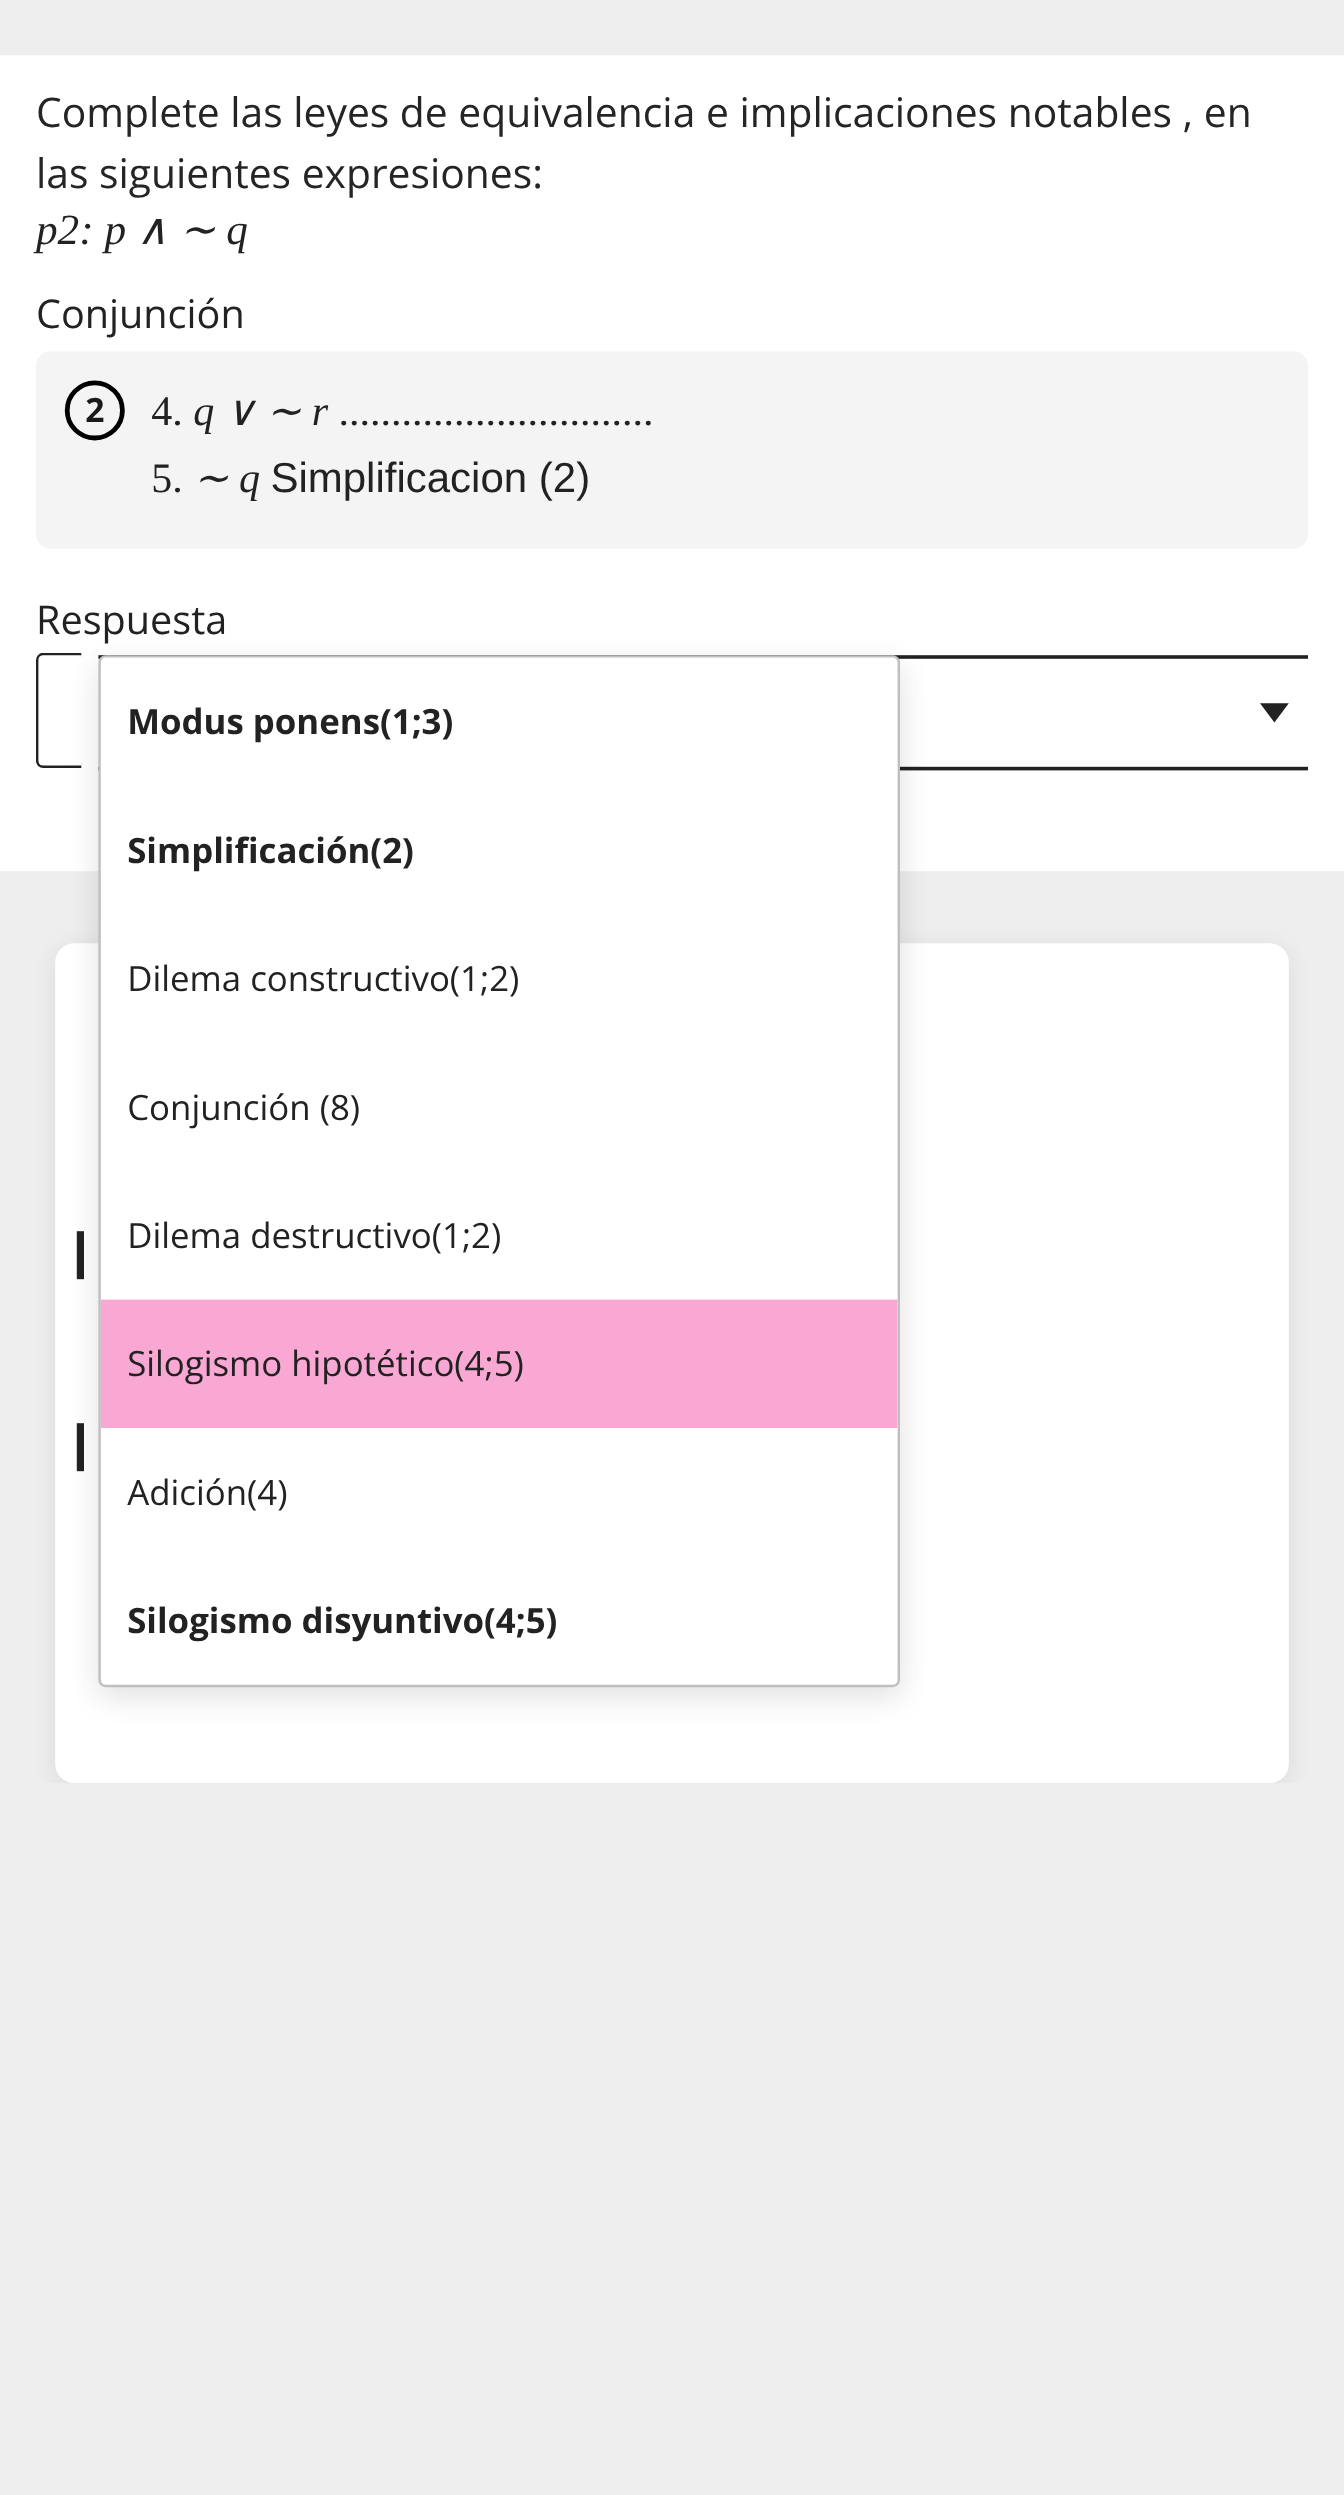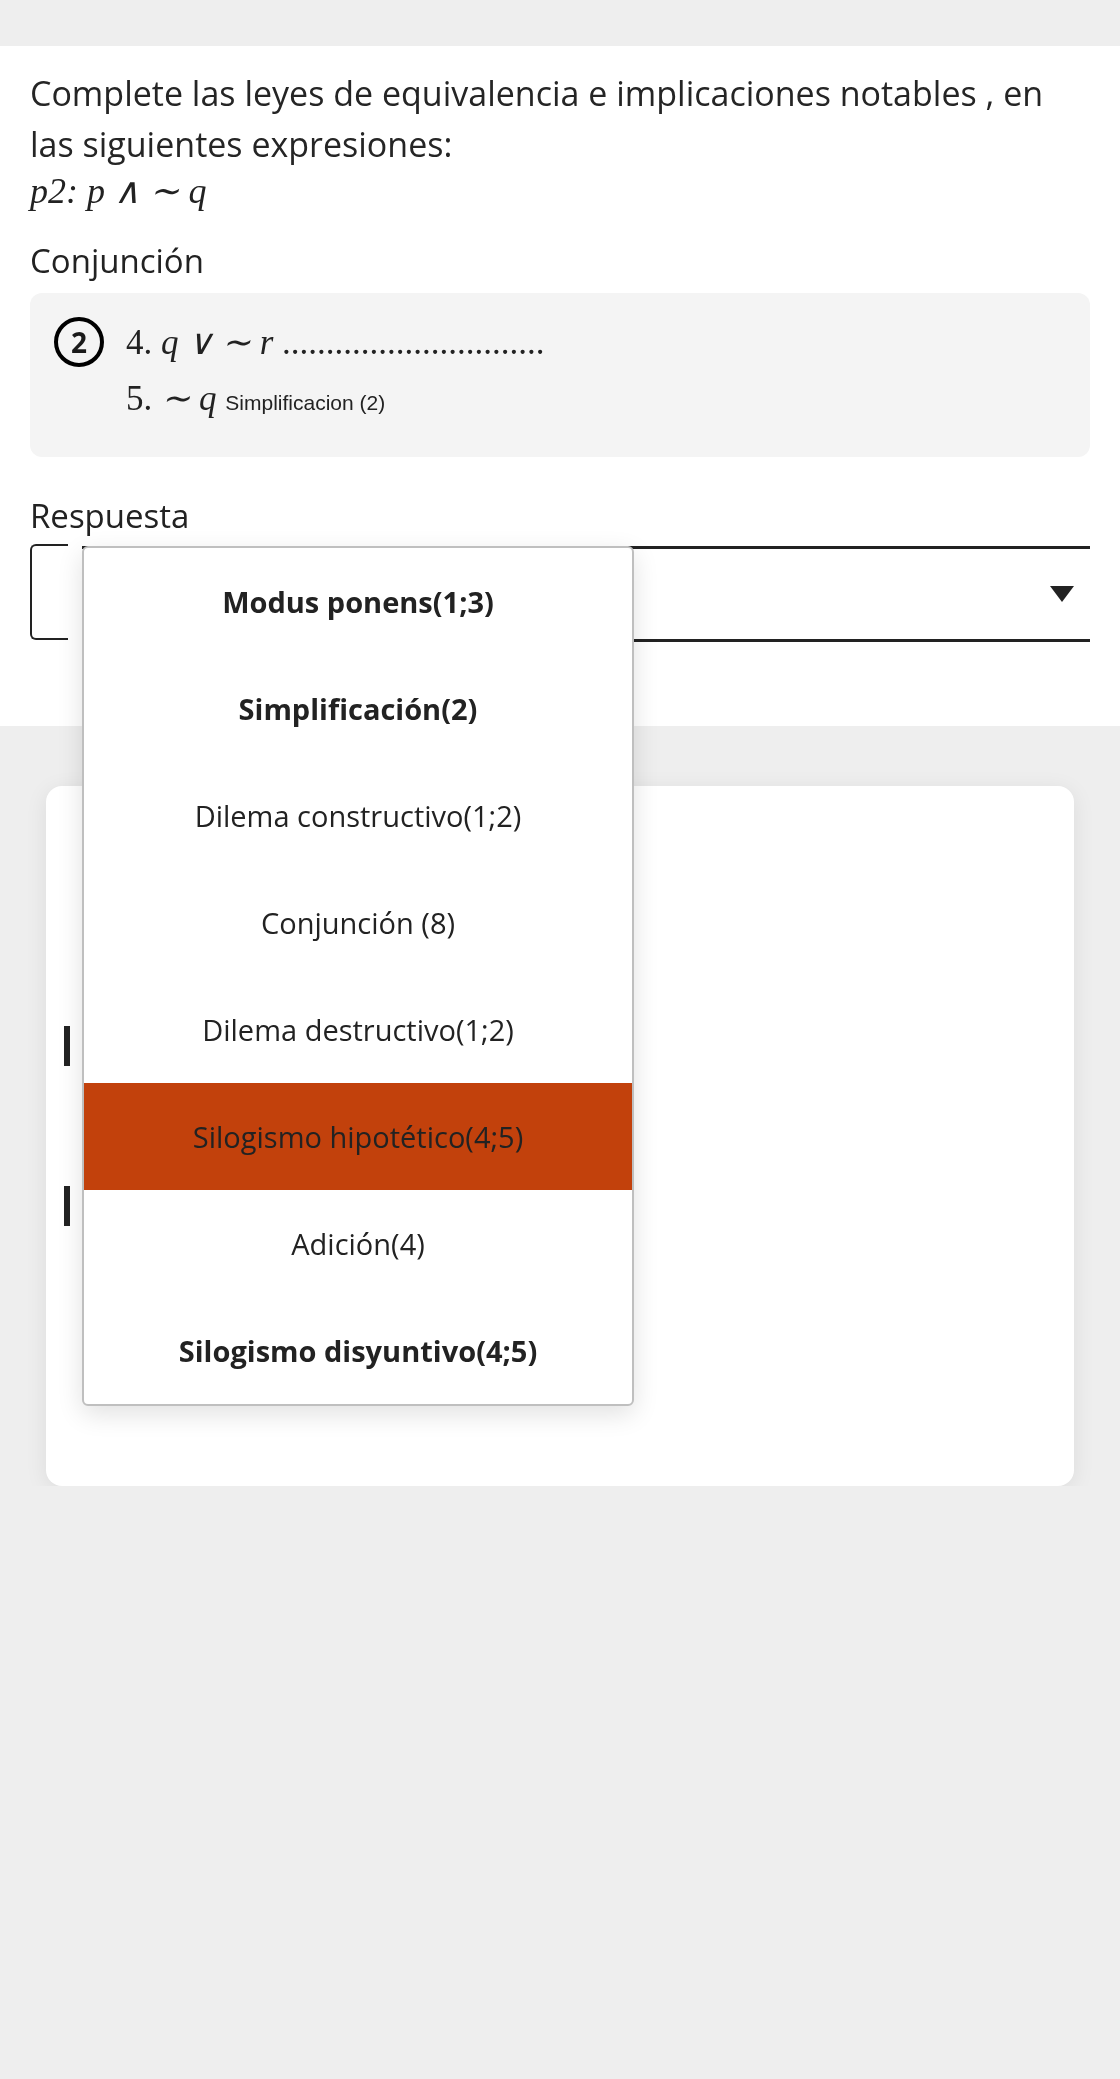--- a/index.html
+++ b/index.html
@@ -60,21 +60,21 @@
     flex-shrink: 0;
     margin-top: 2px;
   }
   .indication-lines {
     font-family: "Times New Roman", serif;
     font-size: 35px;
     line-height: 1.6;
     color: #222;
   }
   .indication-lines .it { font-style: italic; }
-  .indication-lines .sans { font-family: -apple-system, "Segoe UI", sans-serif; font-style: normal; font-size: 21px; text-align: right;}
+  .indication-lines .sans { font-family: -apple-system, "Segoe UI", sans-serif; font-style: normal; font-size: 35px; text-align: right;}
   .respuesta-label {
     font-size: 33px;
     font-weight: 400;
     color: #222;
     margin-top: 36px;
     margin-bottom: 8px;
   }
   .answer-row {
     display: flex;
     align-items: center;
@@ -124,37 +124,36 @@
     left: 18px;
     width: 6px;
     height: 40px;
     background: #222;
   }
   
   .dropdown-popup {
     position: absolute;
     top: 0px;
     left: 0;
-    width: 552px;
+    width: 668px;
     background: #ffffff;
     border: 2px solid #bfbfbf;
     border-radius: 6px;
     box-shadow: 0 8px 26px rgba(0,0,0,0.12);
     z-index: 50;
     overflow: hidden;
-    text-align: center;
   }
   .dropdown-option {
     padding: 34px 22px;
     font-size: 29px;
     color: #222;
     cursor: pointer;
   }
   .dropdown-option.bold { font-weight: 700; }
-  .dropdown-option.hover { background: #c2410c; }
+  .dropdown-option.hover { background: #f9a8d4; }
 </style>
 </head>
 <body>
 
 <div class="topbar"></div>
 
 <div class="main-card">
 
   <div class="question-text">Complete las leyes de equivalencia e implicaciones notables , en las siguientes expresiones:</div>
 

